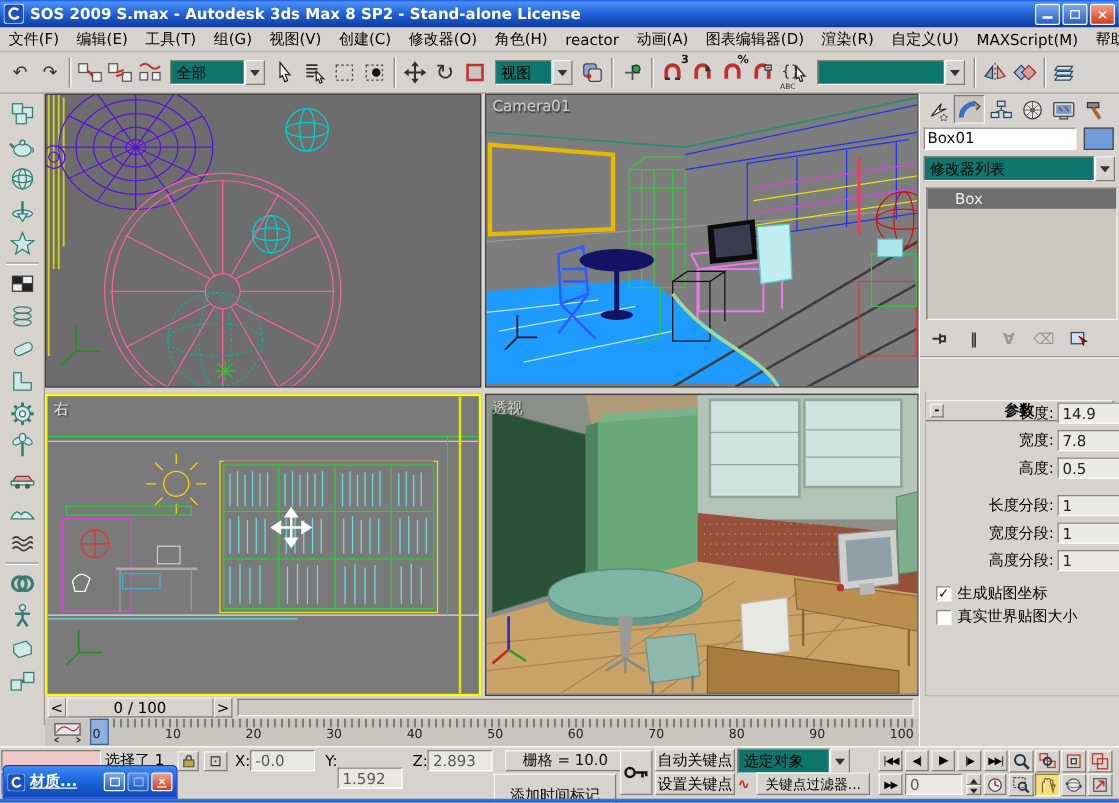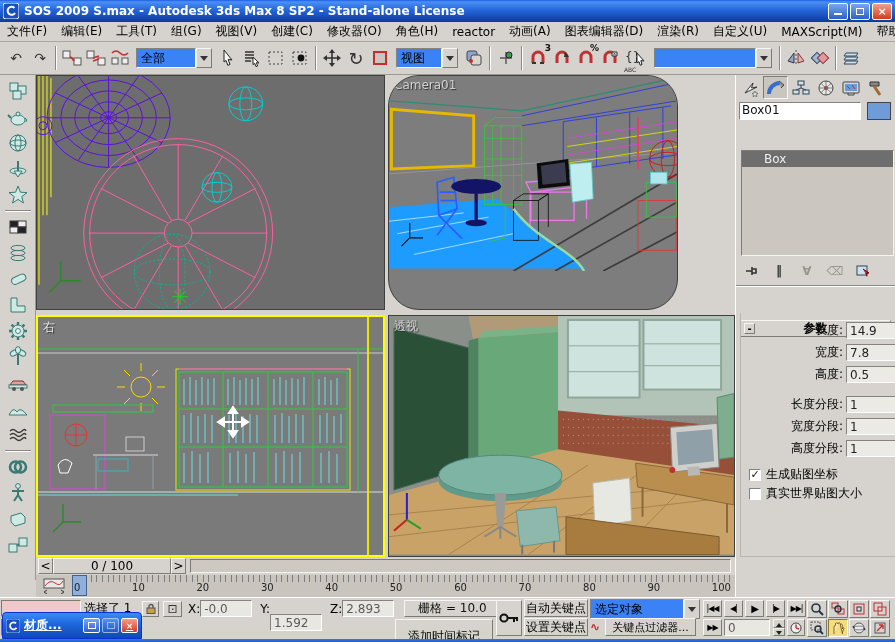--- a/index.html
+++ b/index.html
@@ -29,21 +29,21 @@
   
   #menubar { position:absolute; left:0; top:22px; width:895px; height:20px; background:#d6d3ce;
     display:flex; align-items:center; border-bottom:1px solid #aaa8a2; }
   #menubar .mi { padding:2px 7px; white-space:nowrap; }
 
   
   #toolbar { position:absolute; left:0; top:42px; width:895px; height:33px; background:#d6d3ce;
     display:flex; align-items:center; padding:0 4px; border-bottom:1px solid #9b9992; overflow:hidden; }
   .tbtn { width:24px; height:26px; display:flex; align-items:center; justify-content:center; flex:0 0 auto; }
   .combo { height:20px; display:flex; flex:0 0 auto; }
-  .combo .cval { background:#3b82f6; border:1px solid; border-color:#85837e #fff #fff #85837e; padding:1px 4px; height:20px; overflow:hidden; white-space:nowrap; }
+  .combo .cval { background:#0f766e; border:1px solid; border-color:#85837e #fff #fff #85837e; padding:1px 4px; height:20px; overflow:hidden; white-space:nowrap; }
   .combo .carr { width:16px; height:20px; }
   .arrdn { width:0; height:0; border:4px solid transparent; border-top:5px solid #333; margin-top:4px; }
 
   
   #lefttools { position:absolute; left:0; top:75px; width:36px; height:505px; background:#d6d3ce;
     border-right:1px solid #9b9992; display:flex; flex-direction:column; align-items:center; padding-top:3px; }
   #lefttools .li { width:30px; height:26px; display:flex; align-items:center; justify-content:center; }
   #lefttools .lsep { width:26px; height:2px; border-top:1px solid #8a8884; border-bottom:1px solid #fff; margin:2px 0; }
 
   
@@ -472,21 +472,21 @@
       </g>
       <g stroke="#28c828">
           <path d="M144,214 v16 M136,222 h16 M138,216 l12,12 M150,216 l-12,12"></path>
         </g>
       <g stroke="#2a8a2a" stroke-width="1.4">
           <path d="M24,206 v-20 M24,206 h20 M24,206 l-12,12"></path>
         </g>
     </svg>
   </div>
 
-  <div class="vp" id="vp-tr" style="left:388px; top:75px; width:290px; height:235px; background:#7d7d7d;border-radius:31px;">
+  <div class="vp" id="vp-tr" style="left:388px; top:75px; width:347px; height:235px; background:#7d7d7d;">
     <span class="vplabel">Camera01</span>
     <svg viewBox="0 0 347 235" preserveAspectRatio="none">
       <rect width="347" height="235" fill="#7d7d7d"></rect>
       <polygon points="0,158 130,148 238,232 0,232" fill="#1e9bff"></polygon>
       <g stroke="#bfe8ff" stroke-width="1">
           <path d="M10,190 L120,170 M30,215 L150,190 M0,175 L90,165"></path>
         </g>
       <path d="M0,30 L160,42 L347,2" stroke="#2e8b74" fill="none" stroke-width="1.5"></path>
       <path d="M0,118 L347,92" stroke="#9a9a9a" fill="none"></path>
       <polygon points="3,40 102,48 102,108 3,112" fill="none" stroke="#e6b800" stroke-width="3.5"></polygon>
@@ -678,20 +678,26 @@
             <path d="M4,3 h9 v4 h-9 Z" fill="#888" stroke="#333"></path>
             <path d="M8,7 l6,9" stroke="#a06a30" stroke-width="3"></path>
           </svg>
         </span>
     </div>
     <div class="abs" style="left:3px; top:27px; width:122px; height:18px; background:#fff;">
       <span style="padding:1px 3px; display:block; color:#111;">Box01</span>
       <span class="abs" style="inset:0; border:1px solid; border-color:#85837e #fff #fff #85837e;"></span>
     </div>
     <span class="abs" style="left:131px; top:27px; width:24px; height:18px; background:#6f9bd8; border:1px solid #444;"></span>
+    <div class="combo abs" style="left:3px; top:50px; width:153px;">
+      <span class="cval" style="flex:1;">修改器列表</span>
+      <span class="carr bo btn">
+          <i class="arrdn"></i>
+        </span>
+    </div>
     <div class="abs bi" style="left:5px; top:75px; width:153px; height:106px; background:#cbc7c0;">
       <div style="height:16px; background:#6e6e6e; color:#efefef; padding:1px 0 0 22px;">Box</div>
     </div>
     <div class="abs" style="left:3px; top:185px; width:153px; height:22px; display:flex; gap:4px; align-items:center;">
       <span class="btn" style="width:24px; height:18px;">
           <svg width="14" height="14" viewBox="0 0 14 14">
             <path d="M2,7 h6 M8,3 v8 M8,5 h4 v4 h-4" stroke="#333" stroke-width="1.6" fill="none"></path>
           </svg>
         </span>
       <span class="btn" style="width:24px; height:18px; color:#333; font-weight:bold;">‖</span>
@@ -832,21 +838,21 @@
 
     <span class="abs bo btn" style="left:496px; top:2px; width:26px; height:36px;">
       <svg width="20" height="14" viewBox="0 0 20 14">
           <circle cx="5" cy="7" r="3.6" fill="none" stroke="#111" stroke-width="2"></circle>
           <path d="M9,7 h10 M15,7 v4 M18,7 v3" stroke="#111" stroke-width="2"></path>
         </svg>
       </span>
 
     <span class="abs bo btn" style="left:524px; top:1px; width:64px; height:18px;">自动关键点</span>
     <span class="abs bo btn" style="left:524px; top:20px; width:64px; height:18px;">设置关键点</span>
-    <div class="combo abs" style="left:590px; top:1px; width:110px;">
+    <div class="combo abs" style="left:590px; top:1px; width:90px;">
       <span class="cval" style="flex:1;">选定对象</span>
       <span class="carr bo btn">
           <i class="arrdn"></i>
         </span>
     </div>
     <span class="abs" style="left:590px; top:22px; width:14px; color:#c03030; font-weight:bold;">∿</span>
     <span class="abs bo btn" style="left:605px; top:20px; width:91px; height:18px; font-size:11px;">关键点过滤器...</span>
 
     <div class="srow" style="left:703px; top:1px; gap:2px;">
       <span class="bo btn pb">|◀◀</span>

